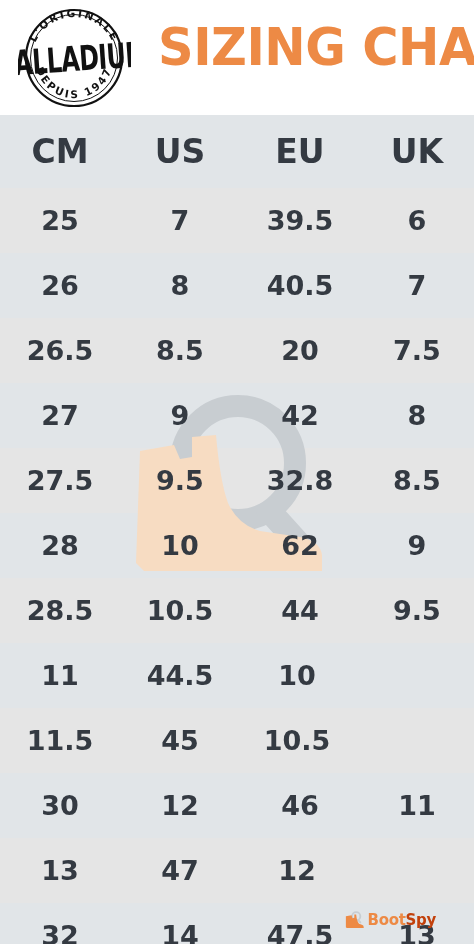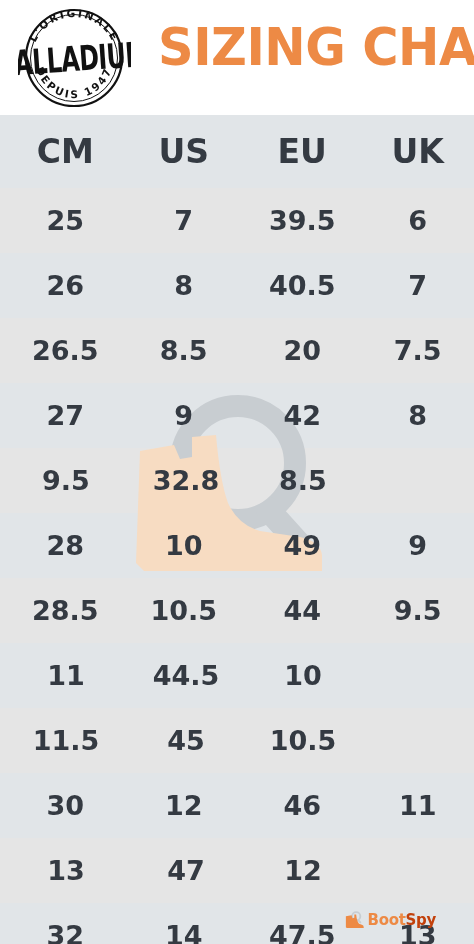--- a/index.html
+++ b/index.html
@@ -60,21 +60,20 @@
     top: 115px;
     width: 474px;
   }
   .row {
     position: relative;
     display: flex;
     width: 474px;
     height: 65px;
     align-items: center;
     box-sizing: border-box;
-    padding-left: 6px;
   }
   .row.header-row {
     height: 73px;
     background: #E1E5E8;
   }
   .row.odd  { background: #e5e5e5; }
   .row.even { background: #E1E5E8; }
 
   .cell {
     text-align: center;
@@ -221,29 +220,30 @@
     </div>
 
     <div class="row even">
       <div class="cell c-cm">27</div>
       <div class="cell c-us">9</div>
       <div class="cell c-eu">42</div>
       <div class="cell c-uk">8</div>
     </div>
 
     <div class="row odd">
+      <div class="cell c-cm">27.5</div>
       <div class="cell c-us">9.5</div>
       <div class="cell c-eu">32.8</div>
       <div class="cell c-uk">8.5</div>
     </div>
 
     <div class="row even">
       <div class="cell c-cm">28</div>
       <div class="cell c-us">10</div>
-      <div class="cell c-eu">49</div>
+      <div class="cell c-eu">62</div>
       <div class="cell c-uk">9</div>
     </div>
 
     <div class="row odd">
       <div class="cell c-cm">28.5</div>
       <div class="cell c-us">10.5</div>
       <div class="cell c-eu">44</div>
       <div class="cell c-uk">9.5</div>
     </div>
 

